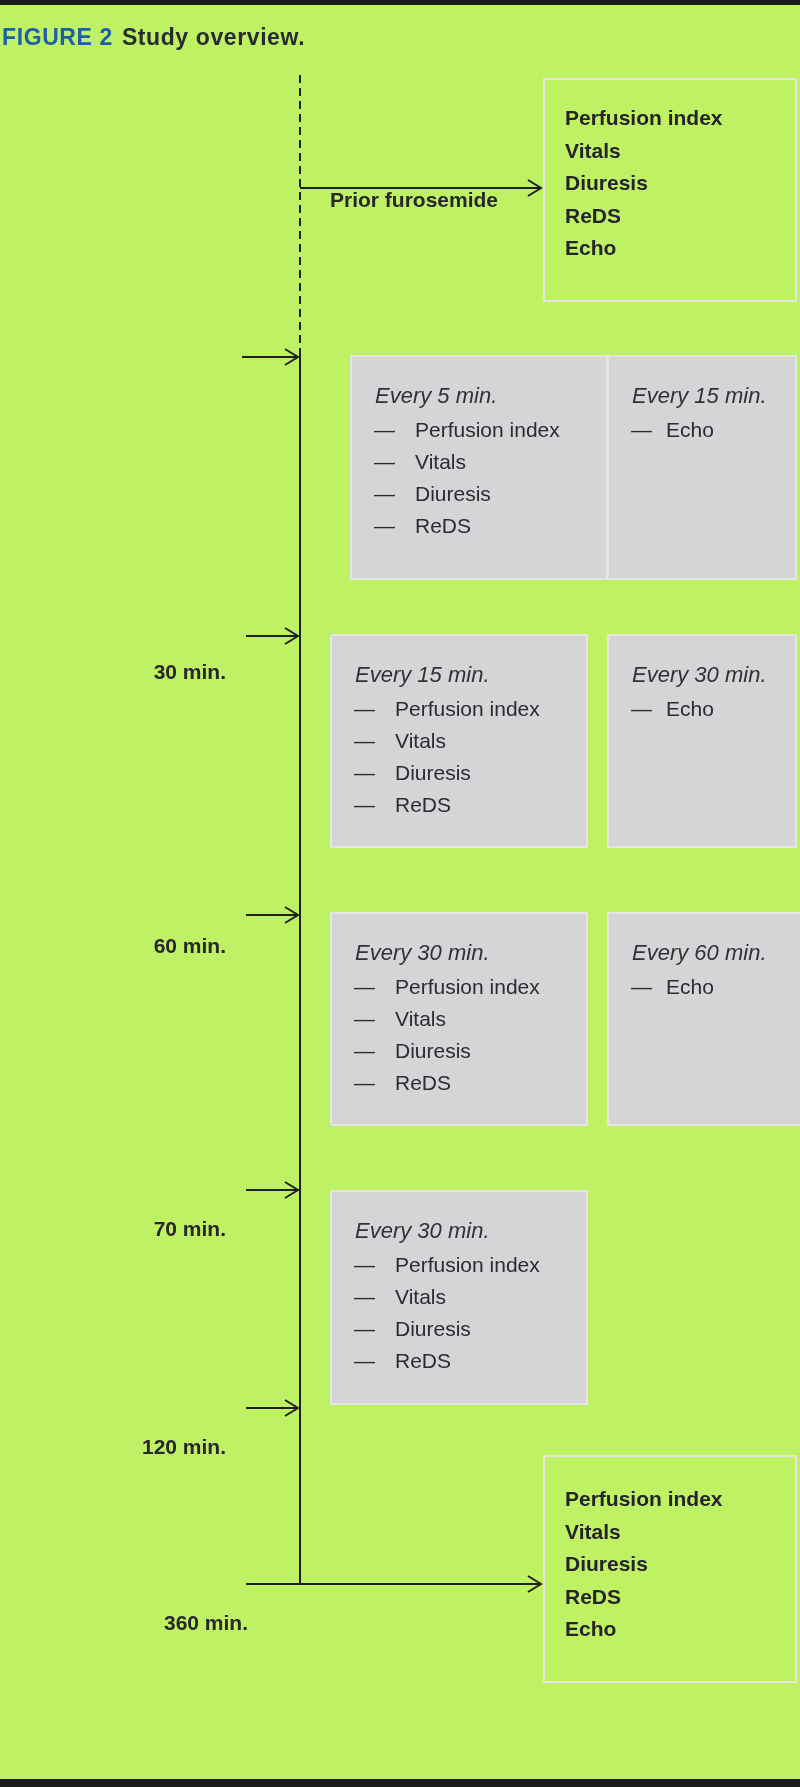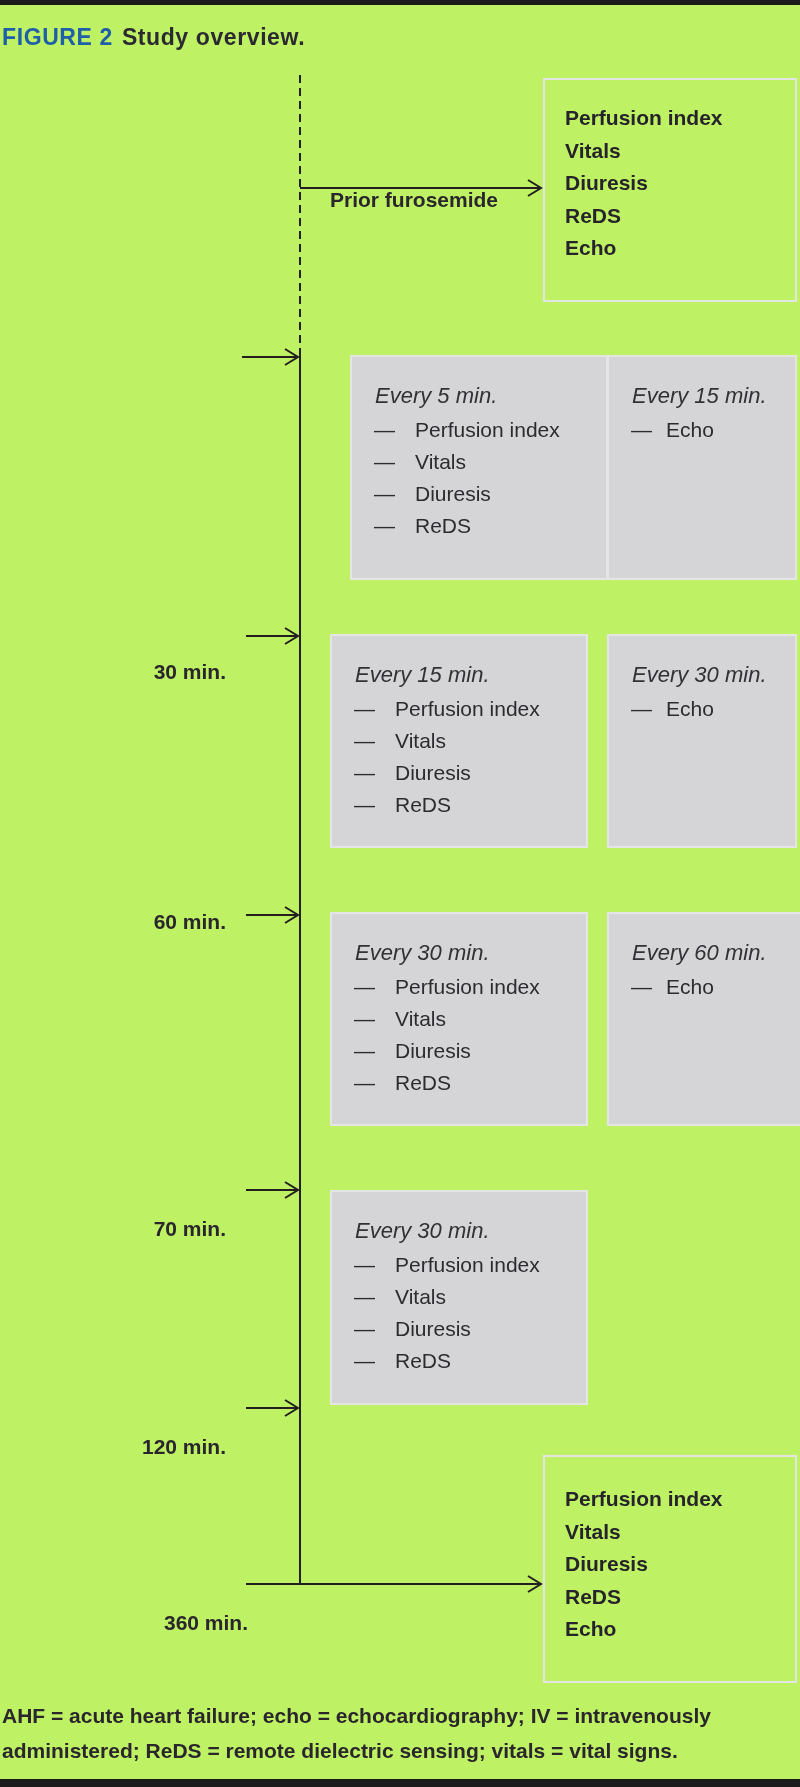--- a/index.html
+++ b/index.html
@@ -17,21 +17,21 @@
   #title{left:2px;top:24px;font-size:23px;font-weight:bold;letter-spacing:.6px;white-space:nowrap;}
   #title .fig-label{color:#1e5fa8;}
   #title .fig-title{color:#2b2a30;margin-left:9px;}
 
   #intro{left:0;top:68px;width:250px;text-align:center;font-size:21px;font-weight:bold;line-height:28px;color:#2a262c;}
 
   .lbl{position:absolute;font-weight:bold;font-size:21px;color:#2a262c;white-space:nowrap;margin-top:43px;}
   #lbl-prior{left:330px;top:145px;}
   #lbl-intervention{left:2px;top:342px;font-size:24px;}
   .time-lbl{left:0;width:226px;text-align:right;}
-  #time-0{top:617px;} #time-1{top:867px;} #time-2{top:1174px;}
+  #time-0{top:617px;} #time-1{top:891px;} #time-2{top:1174px;}
   #time-3{top:1392px;} #time-4{top:1568px;padding-left:22px;}
 
   .box{position:absolute;border:2px solid #e5e5e5;box-sizing:border-box;background:transparent;}
   .box.gray{background:#d5d5d7;}
   #box-baseline{left:543px;top:78px;width:254px;height:224px;}
   #box-final{left:543px;top:1455px;width:254px;height:228px;}
   #box-r1l{left:330px;top:355px;width:258px;height:225px;margin-left:20px;}
   #box-r1r{left:607px;top:355px;width:190px;height:225px;}
   #box-r2l{left:330px;top:634px;width:258px;height:214px;}
   #box-r2r{left:607px;top:634px;width:190px;height:214px;}
@@ -190,20 +190,16 @@
   <div id="box-final" class="box">
     <div class="dark-list">
       <div>Perfusion index</div>
       <div>Vitals</div>
       <div>Diuresis</div>
       <div>ReDS</div>
       <div>Echo</div>
     </div>
   </div>
 
-  <div id="footnote" class="abs">
-    <div>AHF = acute heart failure; echo = echocardiography; IV = intravenously</div>
-    <div>administered; ReDS = remote dielectric sensing; vitals = vital signs.</div>
-  </div>
 
   <div id="bar-bottom" class="bar"></div>
 
 </div>
 
 </body></html>

